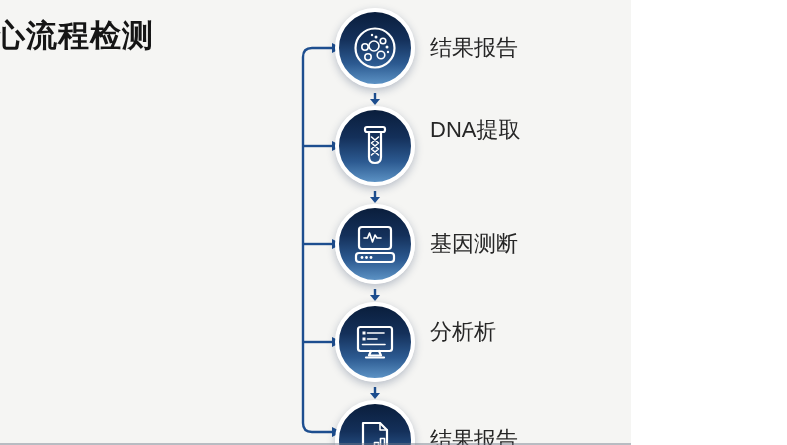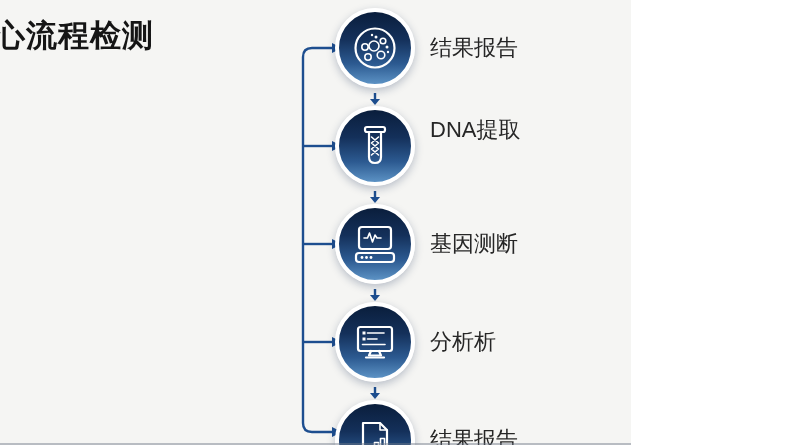--- a/index.html
+++ b/index.html
@@ -120,21 +120,21 @@
         <rect class="icon-stroke" x="-17" y="-15" width="34" height="24" rx="2.5"></rect>
         <rect class="icon-fill" x="-12.5" y="-10.5" width="3" height="3"></rect>
         <path class="icon-thin" d="M-7.5 -9 H9"></path>
         <rect class="icon-fill" x="-12.5" y="-4.5" width="3" height="3"></rect>
         <path class="icon-thin" d="M-7.5 -3 H2"></path>
         <path class="icon-thin" d="M-12.5 2.5 H10"></path>
         <path class="icon-stroke" d="M-4 9 L-6 13.5 H6 L4 9"></path>
         <path class="icon-stroke" d="M-9 15.5 H9"></path>
       </svg>
     </div>
-    <div class="step-label" style="top:326px">分析析</div>
+    <div class="step-label" style="top:316px">分析析</div>
   </div>
 
   <div class="step">
     <div class="step-circle" style="top:400px">
       <svg width="48" height="48" viewBox="-24 -24 48 48">
         <path class="icon-stroke" d="M-12 -17 H5 L12 -10 V17 H-12 Z"></path>
         <path class="icon-thin" d="M5 -17 V-10 H12"></path>
         <path class="icon-thin" d="M-7.5 11.5 H8.5"></path>
         <rect class="icon-thin" x="-6.5" y="6" width="4" height="5.5"></rect>
         <rect class="icon-thin" x="-0.5" y="2.5" width="4" height="9"></rect>

